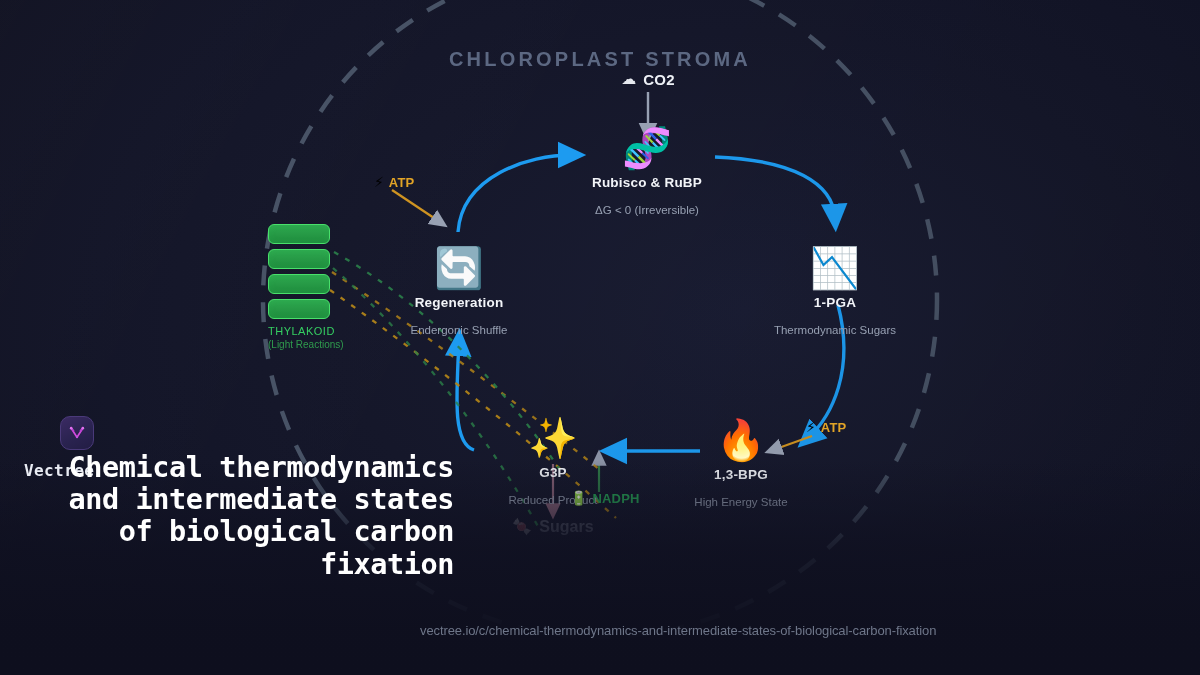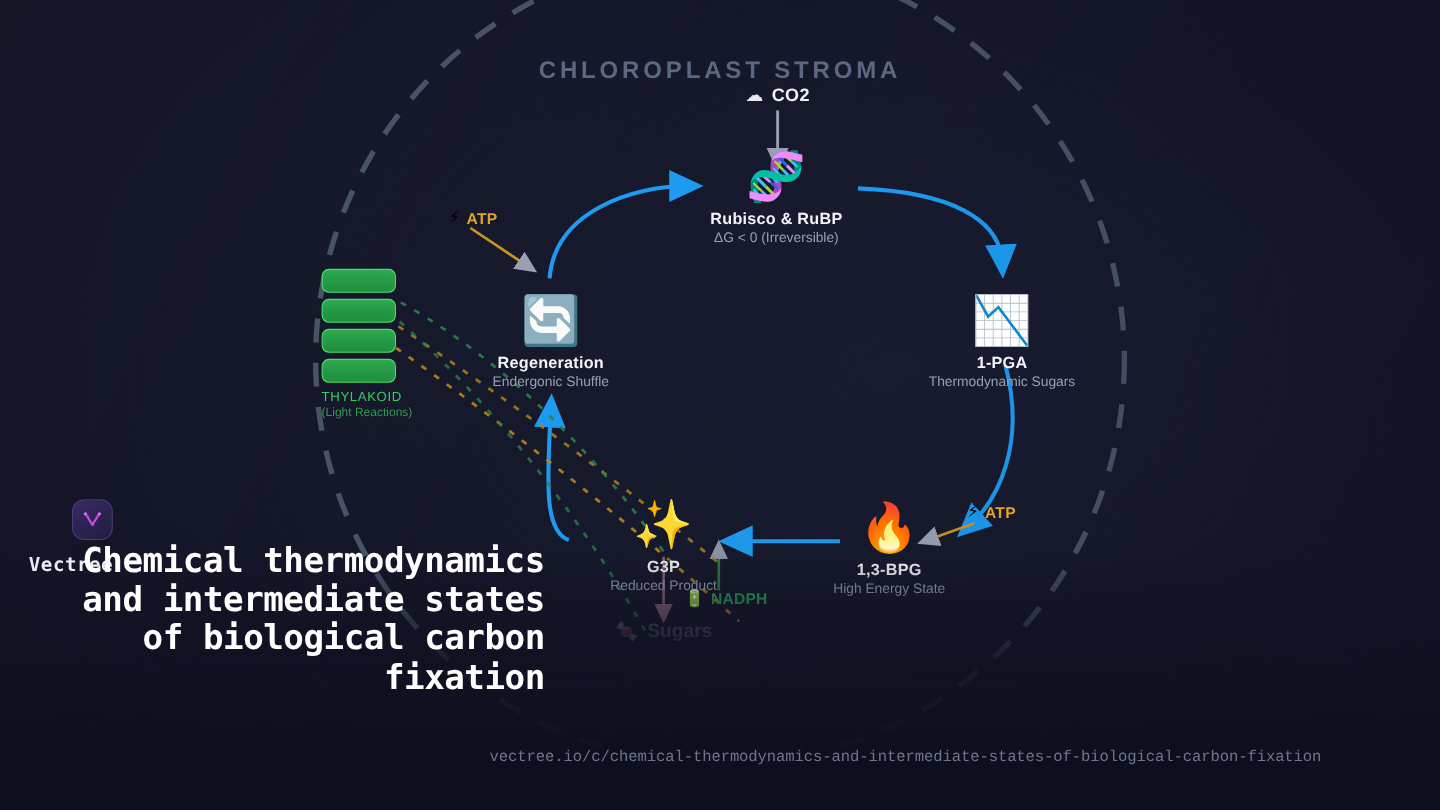--- a/index.html
+++ b/index.html
@@ -29,21 +29,21 @@
   .node .glyph{
     font-size:40px;line-height:1;height:46px;
     display:flex;align-items:center;justify-content:center;
     font-family:"DejaVu Sans", sans-serif;
   }
   .node .n-title{
     color:#f2f4f8;font-size:13.5px;font-weight:bold;margin-top:4px;
     letter-spacing:.2px;white-space:nowrap;
   }
   .node .n-sub{
-    color:#97a0b2;font-size:11.5px;margin-top:3px;white-space:nowrap;
+    color:#97a0b2;font-size:11.5px;margin-top:14px;white-space:nowrap;
   }
 
   
   #stroma-label{
     position:absolute;left:600px;top:48px;transform:translateX(-50%);
     color:#5c6882;font-size:20px;font-weight:bold;letter-spacing:3.2px;
     white-space:nowrap;
   }
 
   
@@ -100,23 +100,23 @@
     font-family:"DejaVu Sans Mono","Liberation Mono",monospace;letter-spacing:.4px;
   }
   #headline{
     position:absolute;left:24px;top:452px;width:430px;
     color:#ffffff;font-size:28.5px;font-weight:bold;line-height:1.13;
     font-family:"DejaVu Sans Mono","Liberation Mono",monospace;
     letter-spacing:-0.4px;
     text-align:right;
   }
   #footer-url{
-    position:absolute;left:408px;top:623px;
+    position:absolute;left:420px;top:623px;
     color:#6e7689;font-size:13px;
-    font-family:Liberation Mono, monospace;
+    font-family:Liberation Sans, sans-serif;
     letter-spacing:-0.1px;white-space:nowrap;
   }
 </style>
 </head>
 <body>
 
 <div id="stage">
 
   <svg id="svg-layer" viewBox="0 0 1200 675" xmlns="http://www.w3.org/2000/svg">
     <defs>

